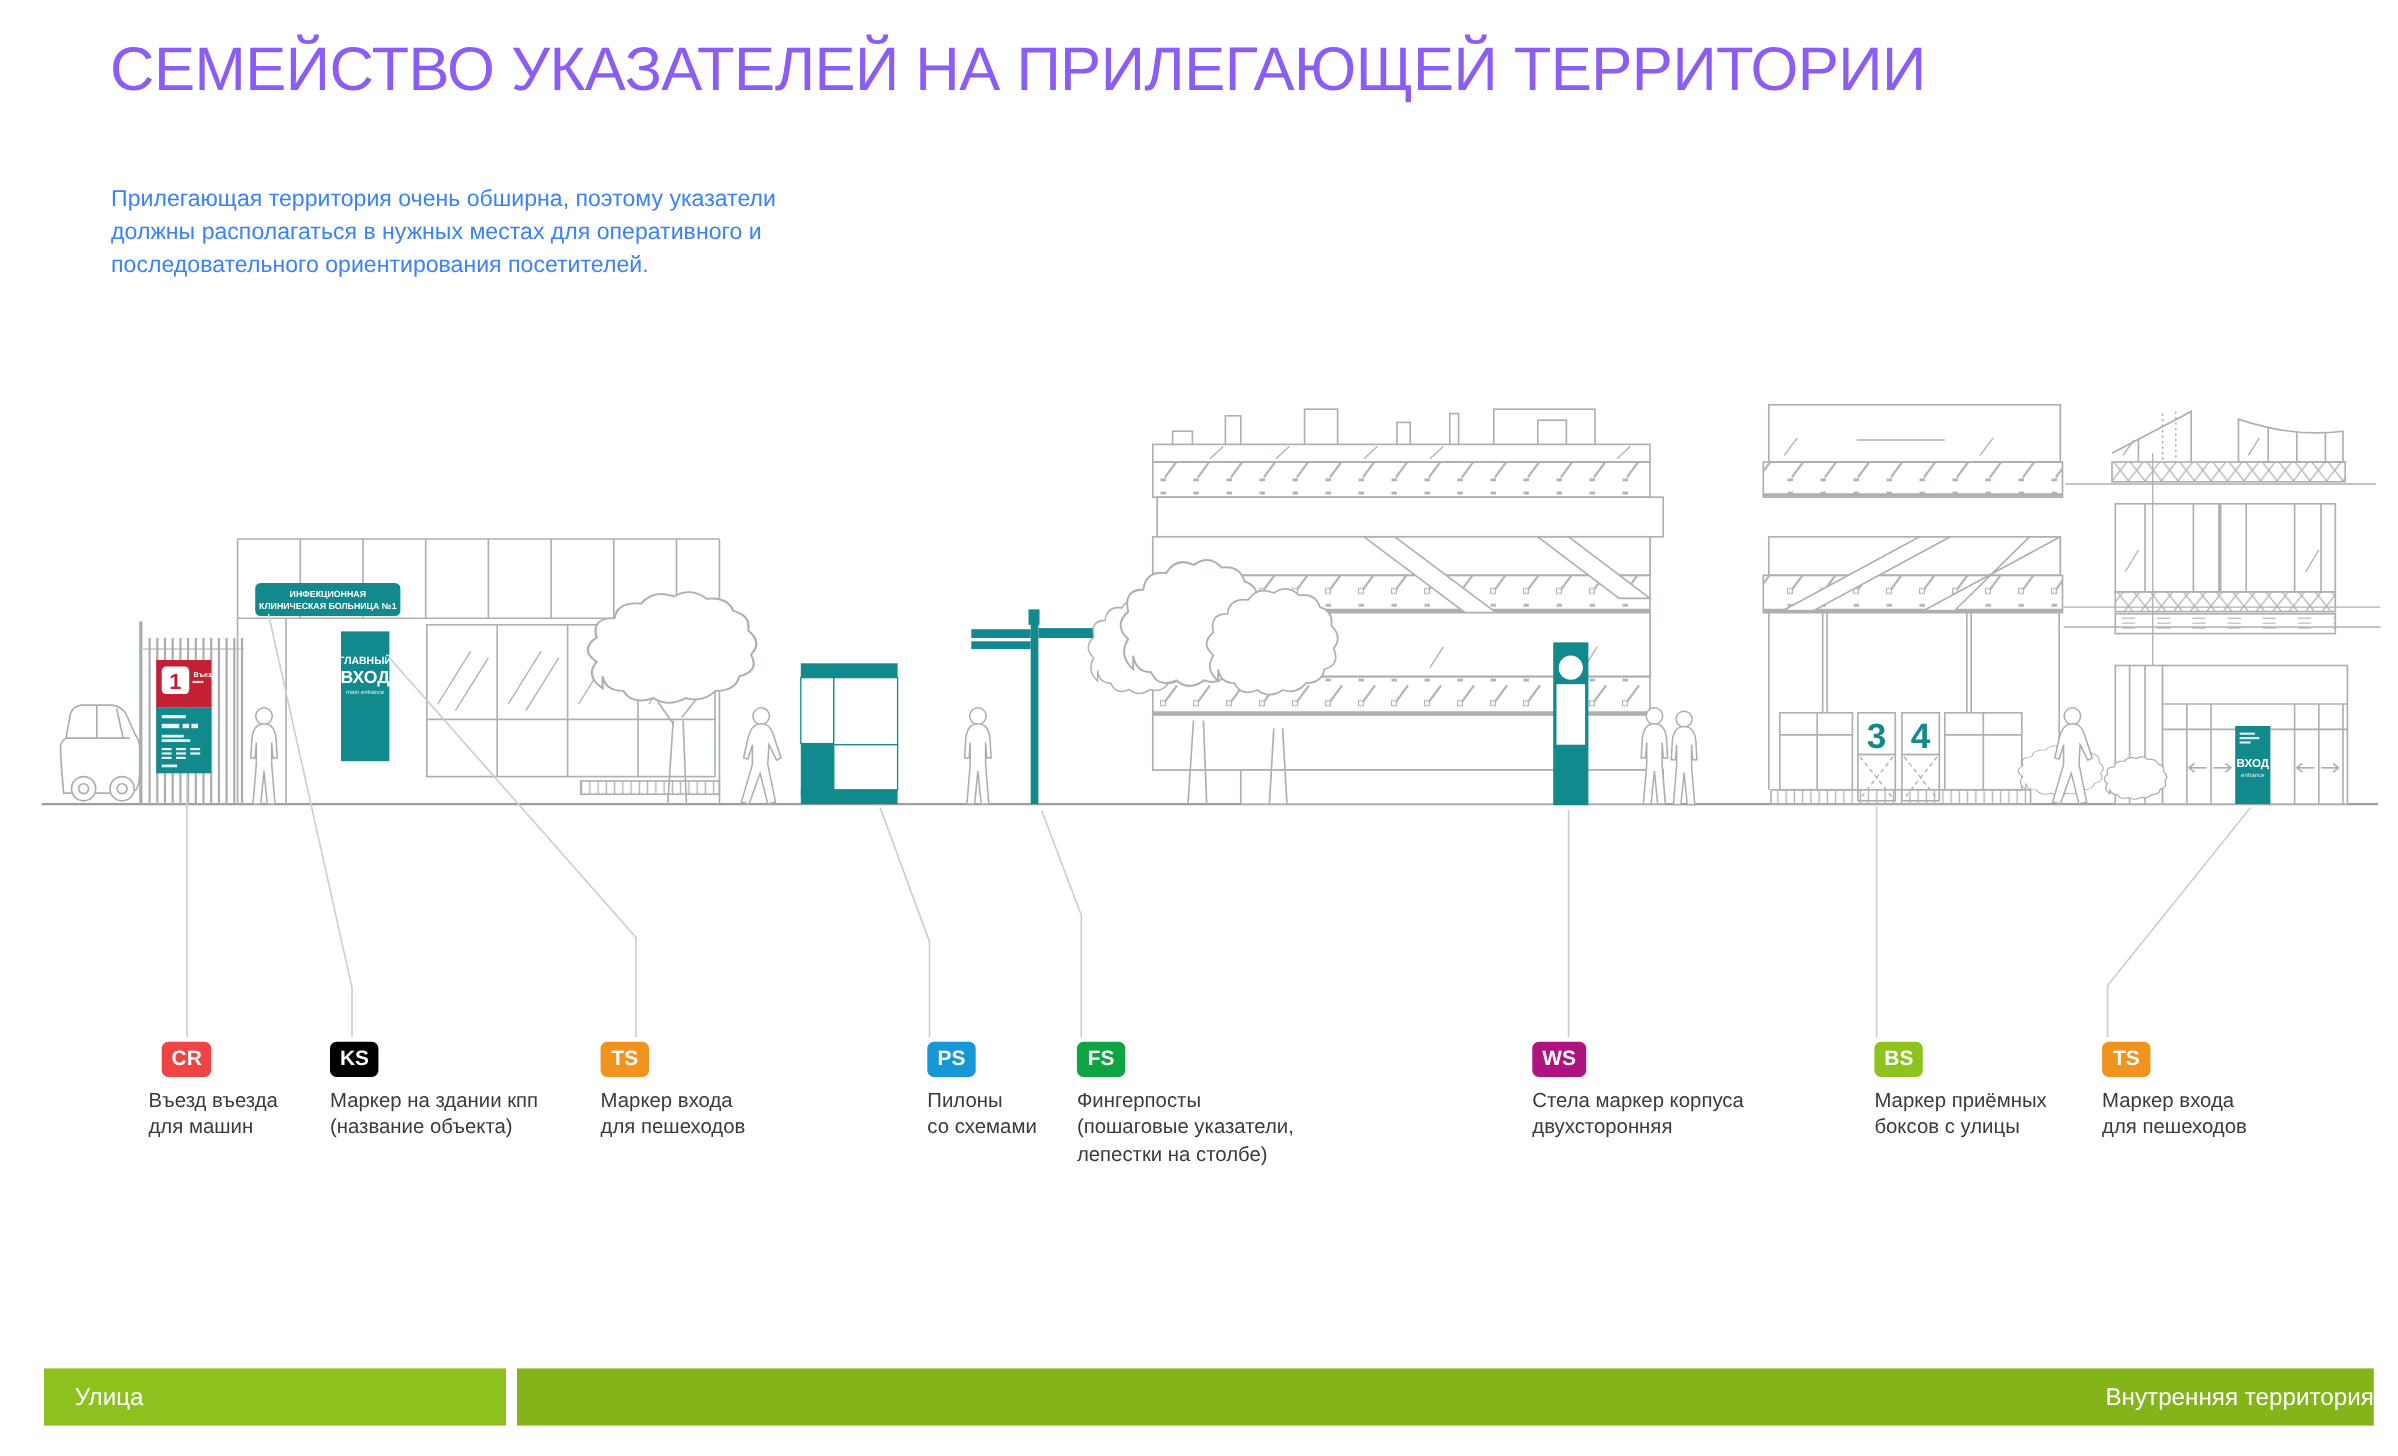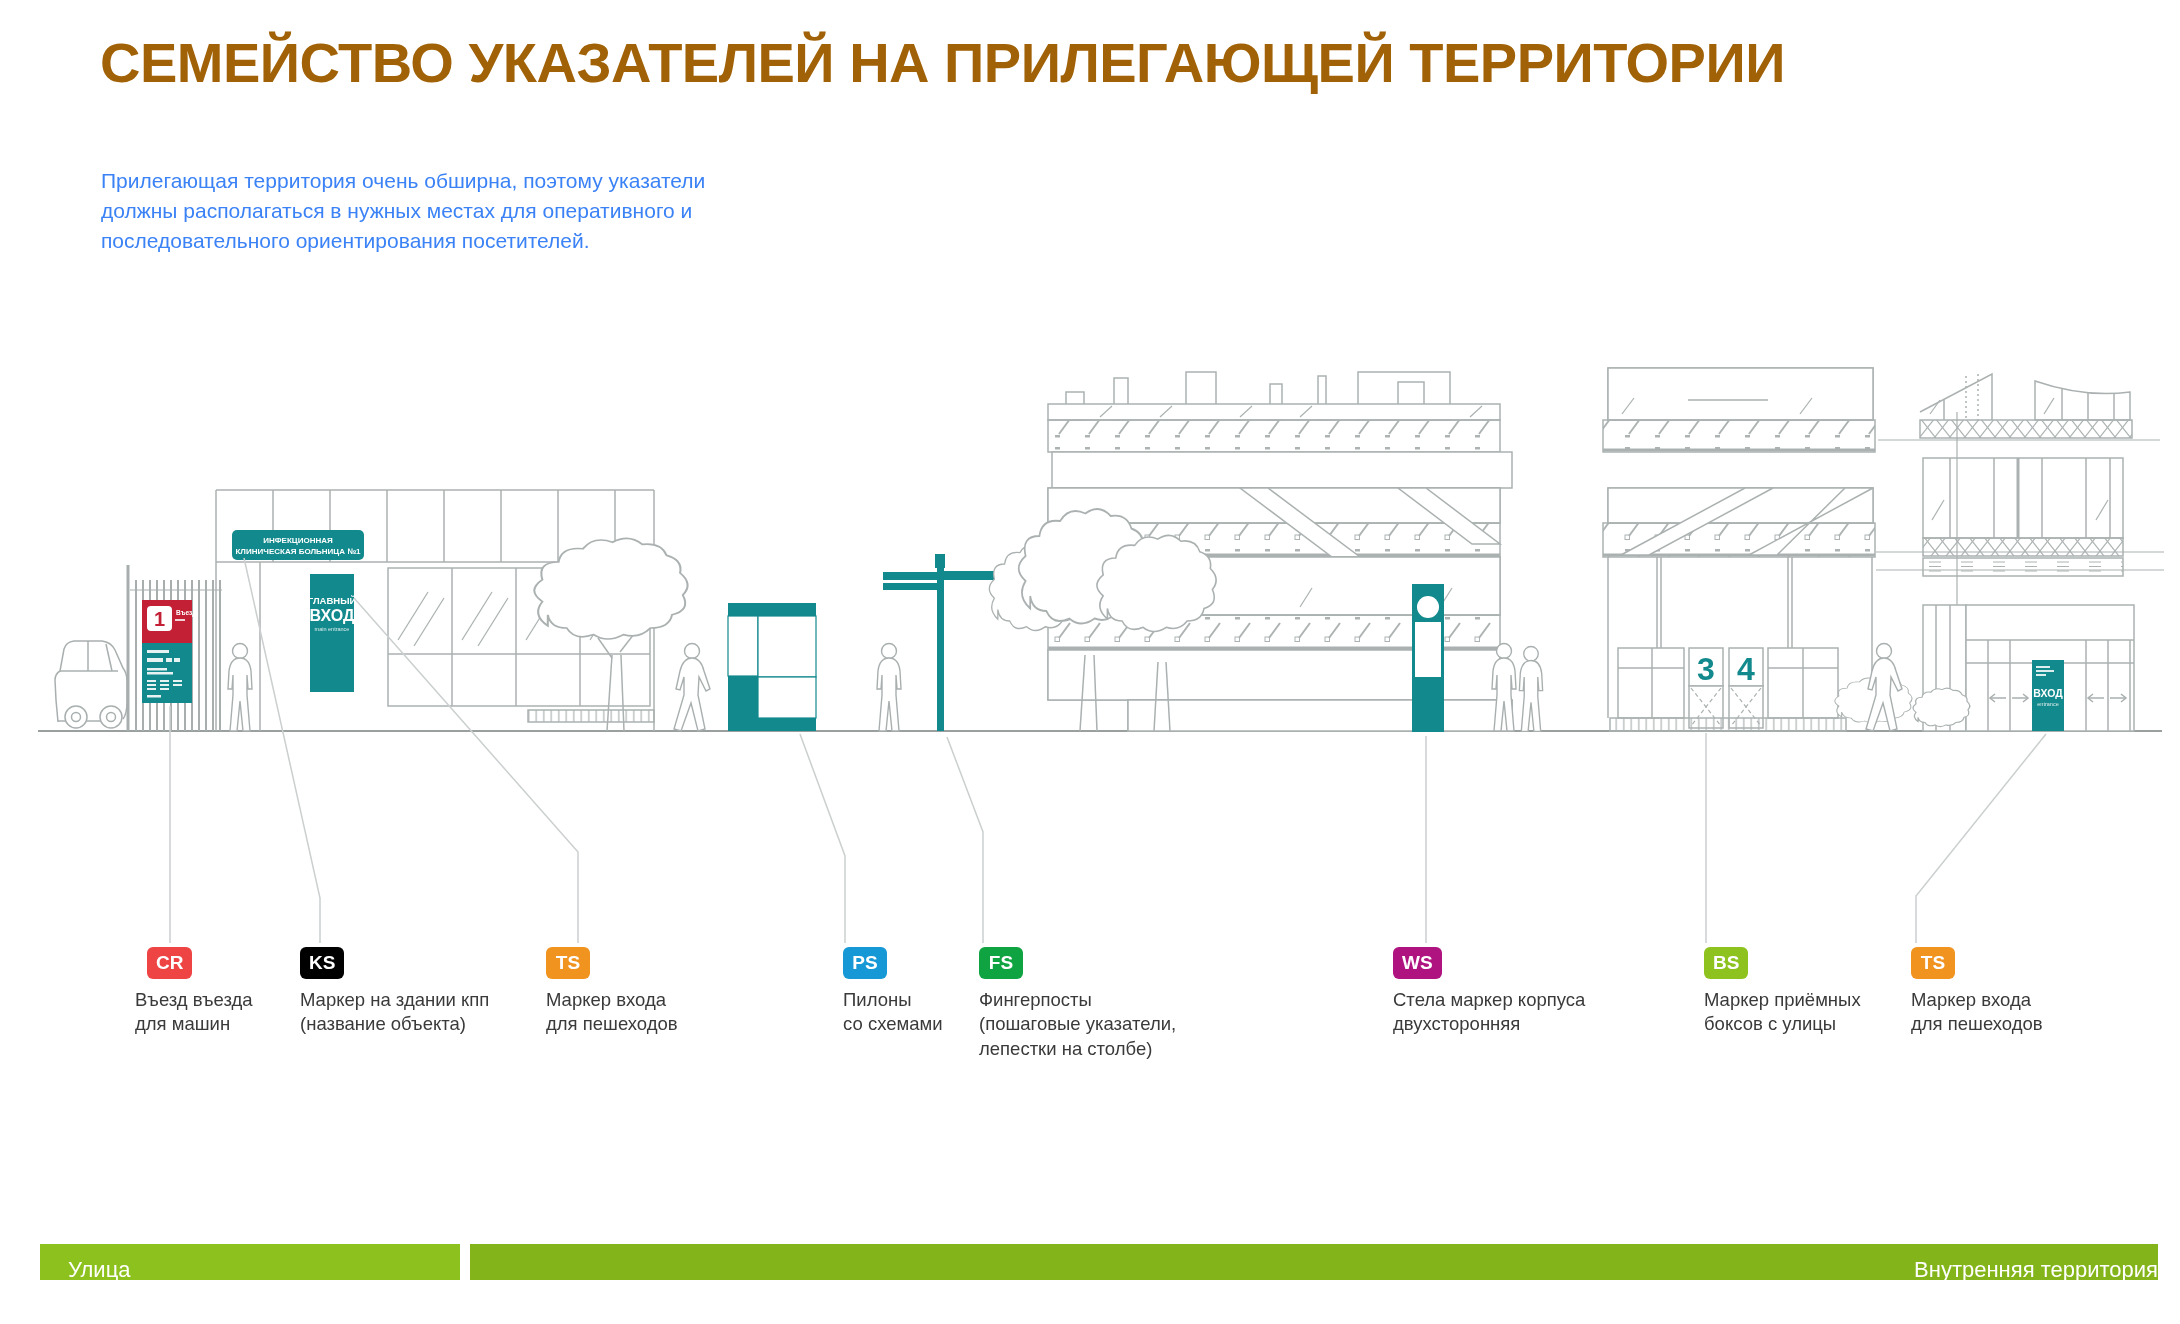--- a/index.html
+++ b/index.html
@@ -1,27 +1,27 @@
 <!DOCTYPE html>
 <html><head>
 <meta charset="utf-8">
 <style>
   html,body{margin:0;padding:0;background:#fff;}
   #page{position:relative;width:2180px;height:1324px;background:#fff;overflow:hidden;
         font-family:"Liberation Sans",sans-serif;}
-  #title{position:absolute;left:100px;top:30px;font-size:56px;font-weight:700;
-         letter-spacing:-0.5px;color:#a16207;white-space:nowrap;}
+  #title{position:absolute;left:100px;top:30px;font-size:56px;font-weight:400;
+         letter-spacing:-0.5px;color:#8b5cf6;white-space:nowrap;}
   #intro{position:absolute;left:101px;top:166px;width:680px;font-size:21px;line-height:1.43;
          color:#3b82f6;white-space:pre-line;}
   #drawing{position:absolute;left:0;top:0;}
   .legend-item{position:absolute;top:947px;width:230px;}
   .badge{display:inline-block;min-width:26px;text-align:center;padding:4px 9px;border-radius:6px;
          color:#fff;font-size:19px;font-weight:700;line-height:24px;}
   .llabel{margin-top:9px;font-size:18.5px;line-height:1.32;color:#3a3a3a;white-space:pre-line;}
-  .zone{position:absolute;top:1244px;height:36px;color:#fff;font-size:22px;line-height:52px;}
+  .zone{position:absolute;top:1244px;height:52px;color:#fff;font-size:22px;line-height:52px;}
   .zone span{padding-left:28px;}
   #zone-street{left:40px;width:420px;}
   #zone-inner{left:470px;width:1688px;text-align:right;}
   .tealF{fill:#12898C;}
   .redF{fill:#C32035;}
 </style>
 </head>
 <body>
 
 <div id="page">

